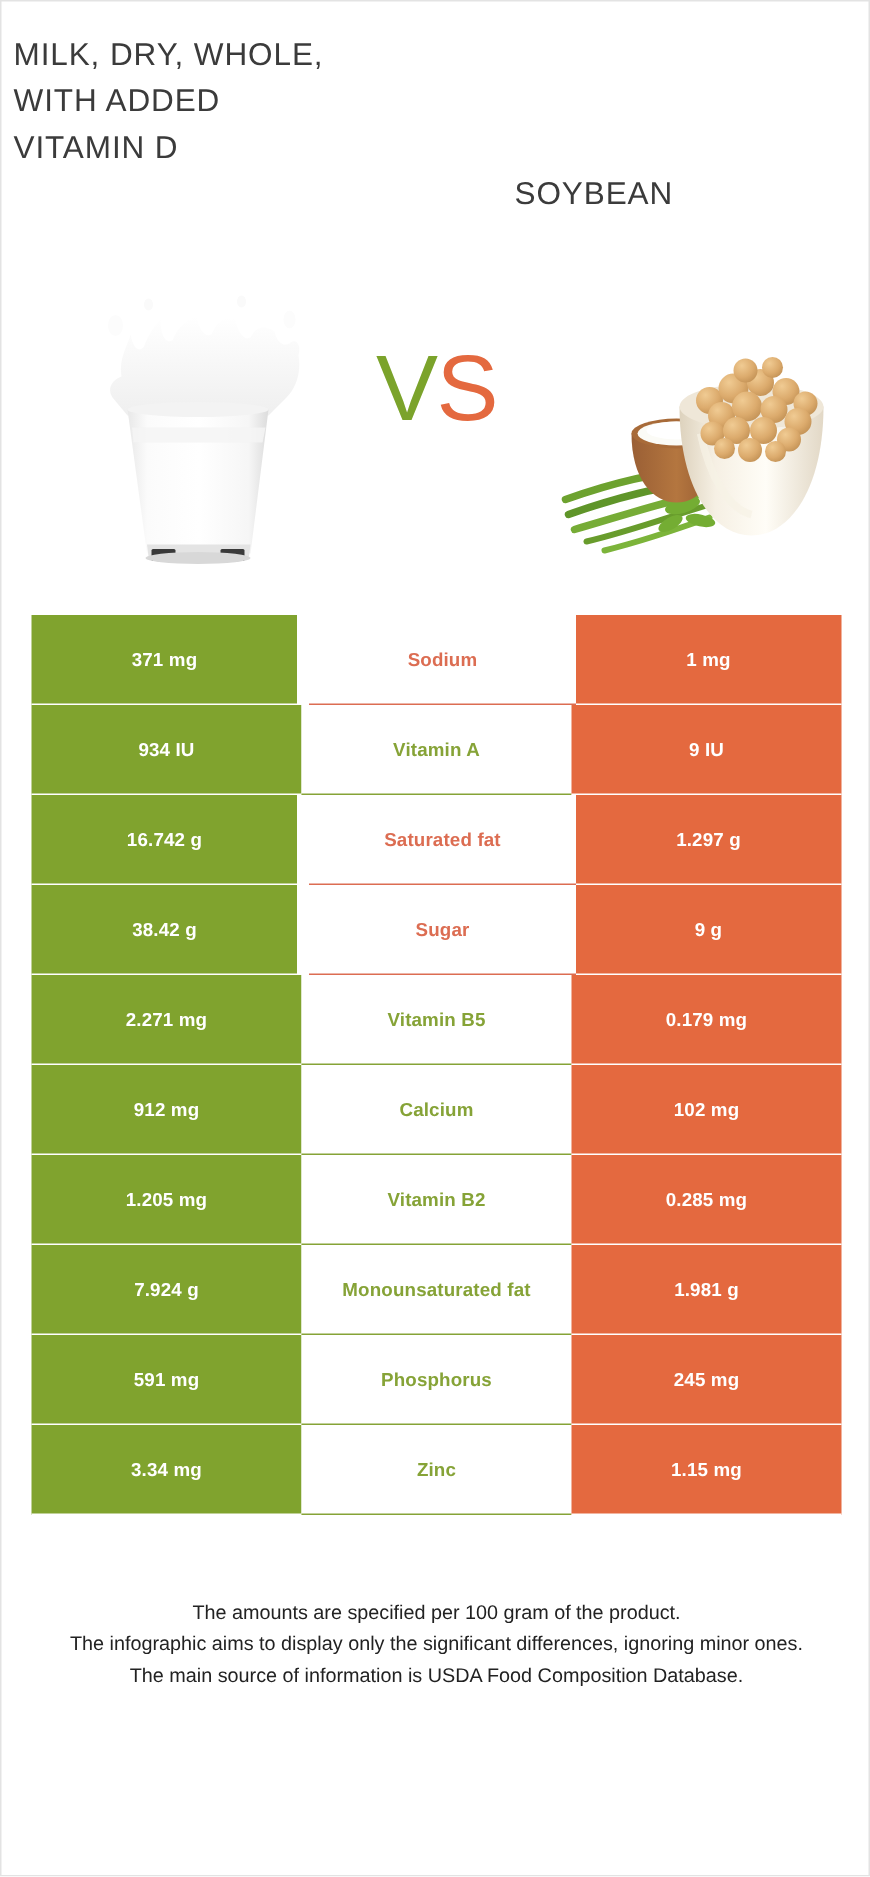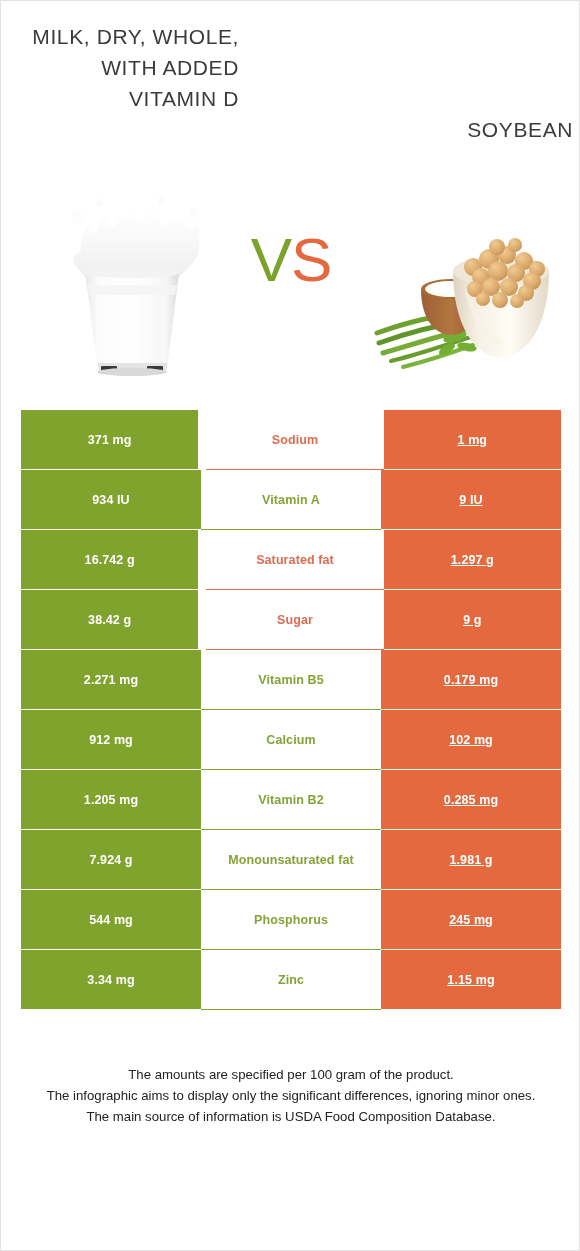--- a/index.html
+++ b/index.html
@@ -30,21 +30,21 @@
   }
 
   .title {
     position: absolute;
     top: 0;
     font-size: 21px;
     line-height: 31px;
     letter-spacing: 0.6px;
     font-weight: 300;
     color: #3b3b3b;
-    text-align: right;
+    text-align: left;
     text-transform: uppercase;
     font-family: "Liberation Sans", sans-serif;
   }
   .title-left  { left: 8px;   width: 230px; }
   .title-right { left: 342px; width: 230px; top: 93px; }
 
   
   .vs {
     position: absolute;
     top: 228px;
@@ -97,21 +97,20 @@
     width: 180px;
     background: #ffffff;
     font-weight: 700;
     font-size: 12.5px;
   }
   .cell-right {
     width: 180px;
     background: #e4693f;
     color: #ffffff;
     font-weight: 700;
-    text-decoration: underline;
   }
 
   .cell-mid.win-green  { color: #86a337; }
   .cell-mid.win-orange { color: #dc6d52; margin-left: 8px; }
 
   
   .row .cell-mid { border-bottom: 1px solid transparent; }
   .row.w-green  .cell-mid { border-bottom-color: #86a337; }
   .row.w-orange .cell-mid { border-bottom-color: #dc6d52; }
   .row:last-child .cell-mid { border-bottom-width: 1px; }
@@ -297,21 +296,21 @@
         <div class="cell cell-left">1.205 mg</div>
         <div class="cell cell-mid win-green">Vitamin B2</div>
         <div class="cell cell-right">0.285 mg</div>
       </div>
       <div class="row w-green">
         <div class="cell cell-left">7.924 g</div>
         <div class="cell cell-mid win-green">Monounsaturated fat</div>
         <div class="cell cell-right">1.981 g</div>
       </div>
       <div class="row w-green">
-        <div class="cell cell-left">544 mg</div>
+        <div class="cell cell-left">591 mg</div>
         <div class="cell cell-mid win-green">Phosphorus</div>
         <div class="cell cell-right">245 mg</div>
       </div>
       <div class="row w-green">
         <div class="cell cell-left">3.34 mg</div>
         <div class="cell cell-mid win-green">Zinc</div>
         <div class="cell cell-right">1.15 mg</div>
       </div>
     </div>
 

